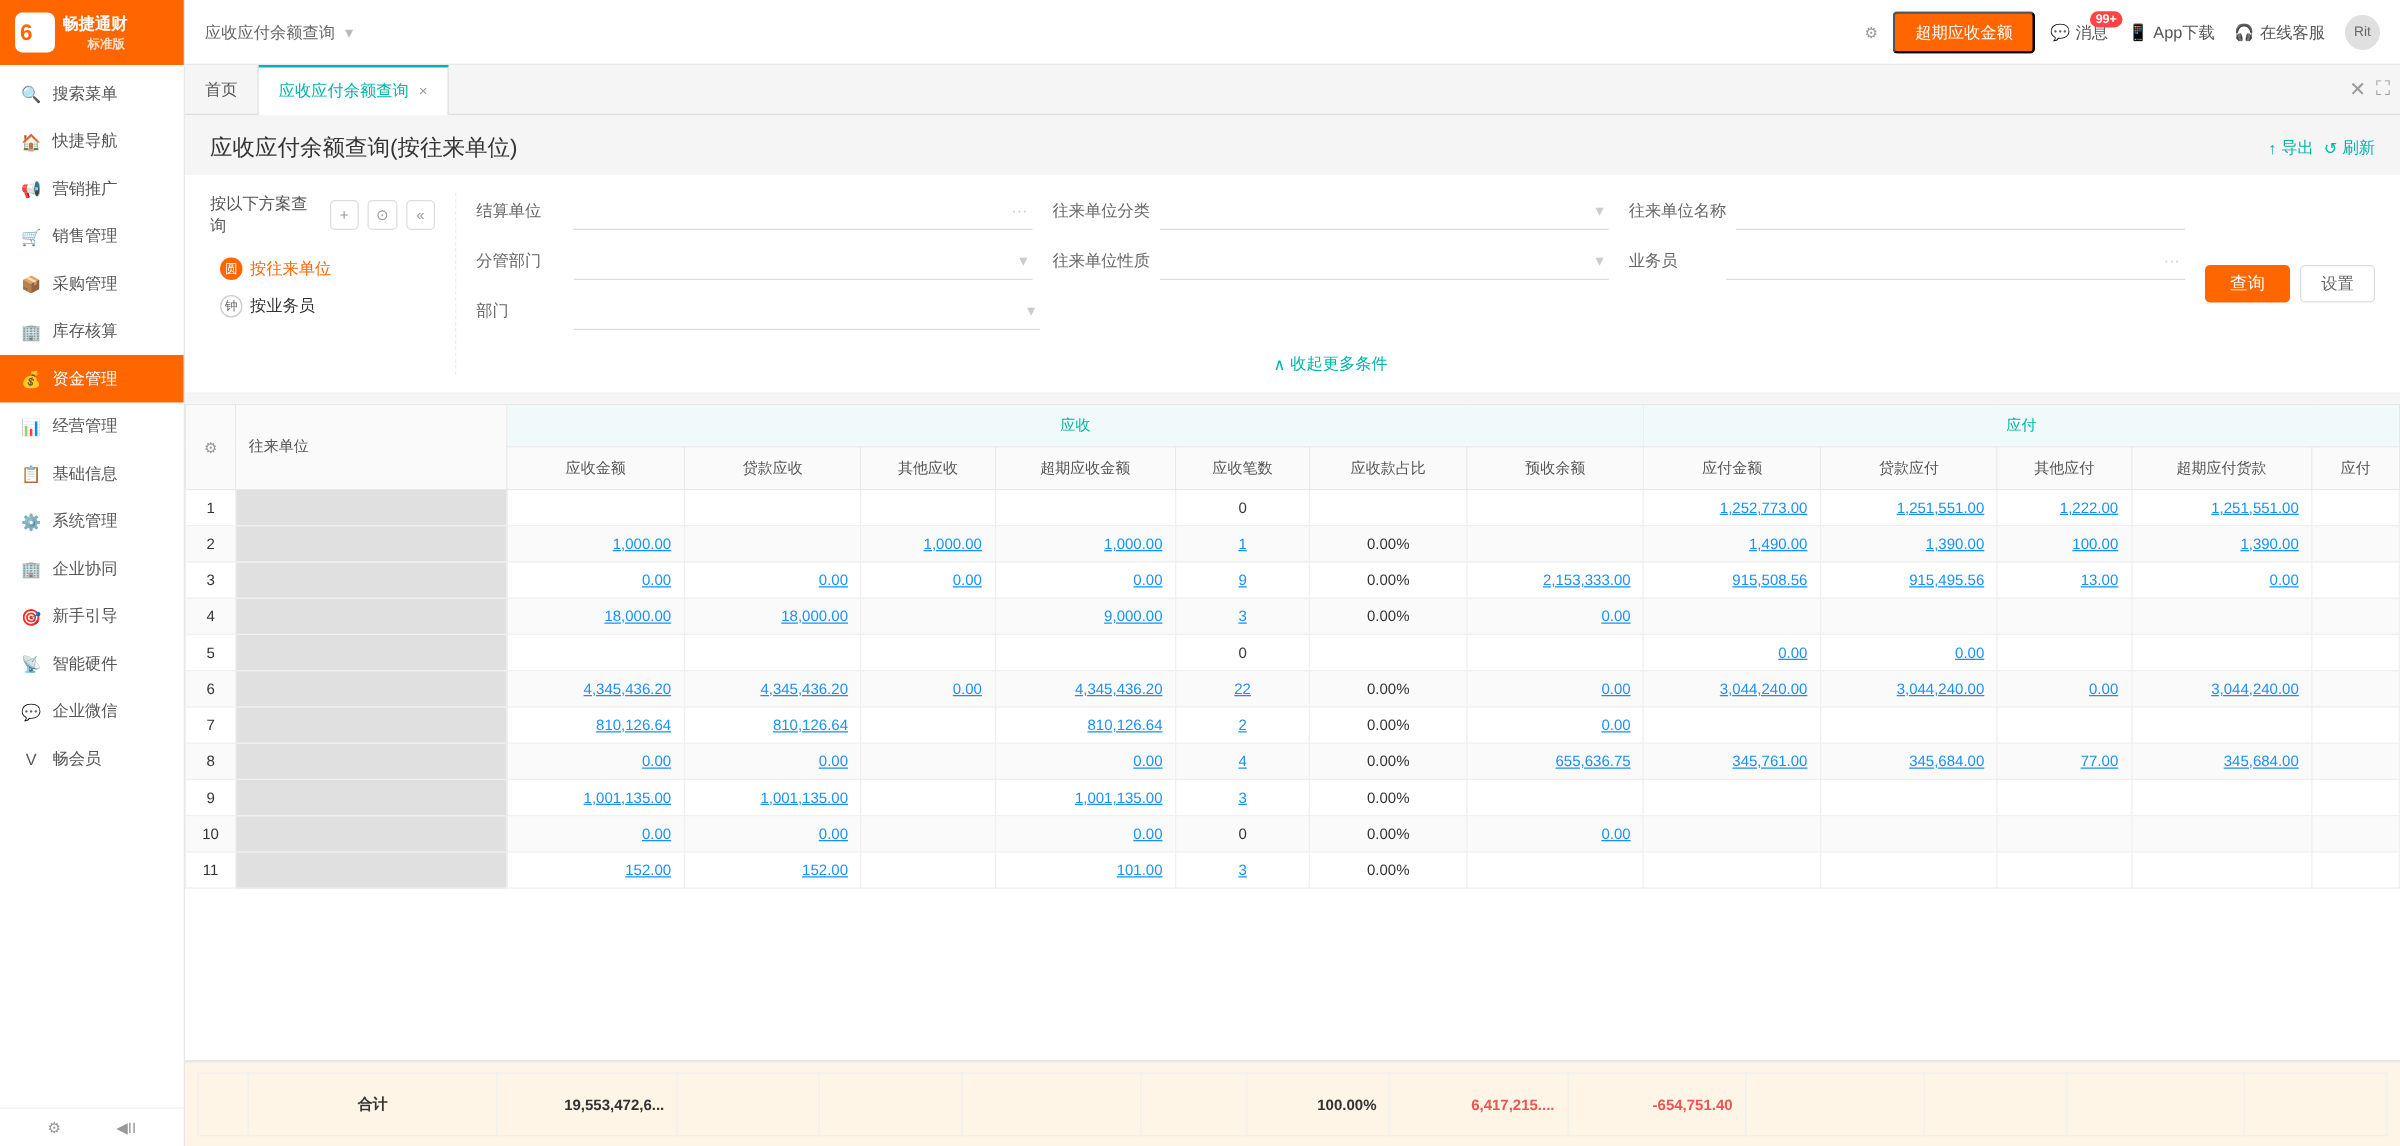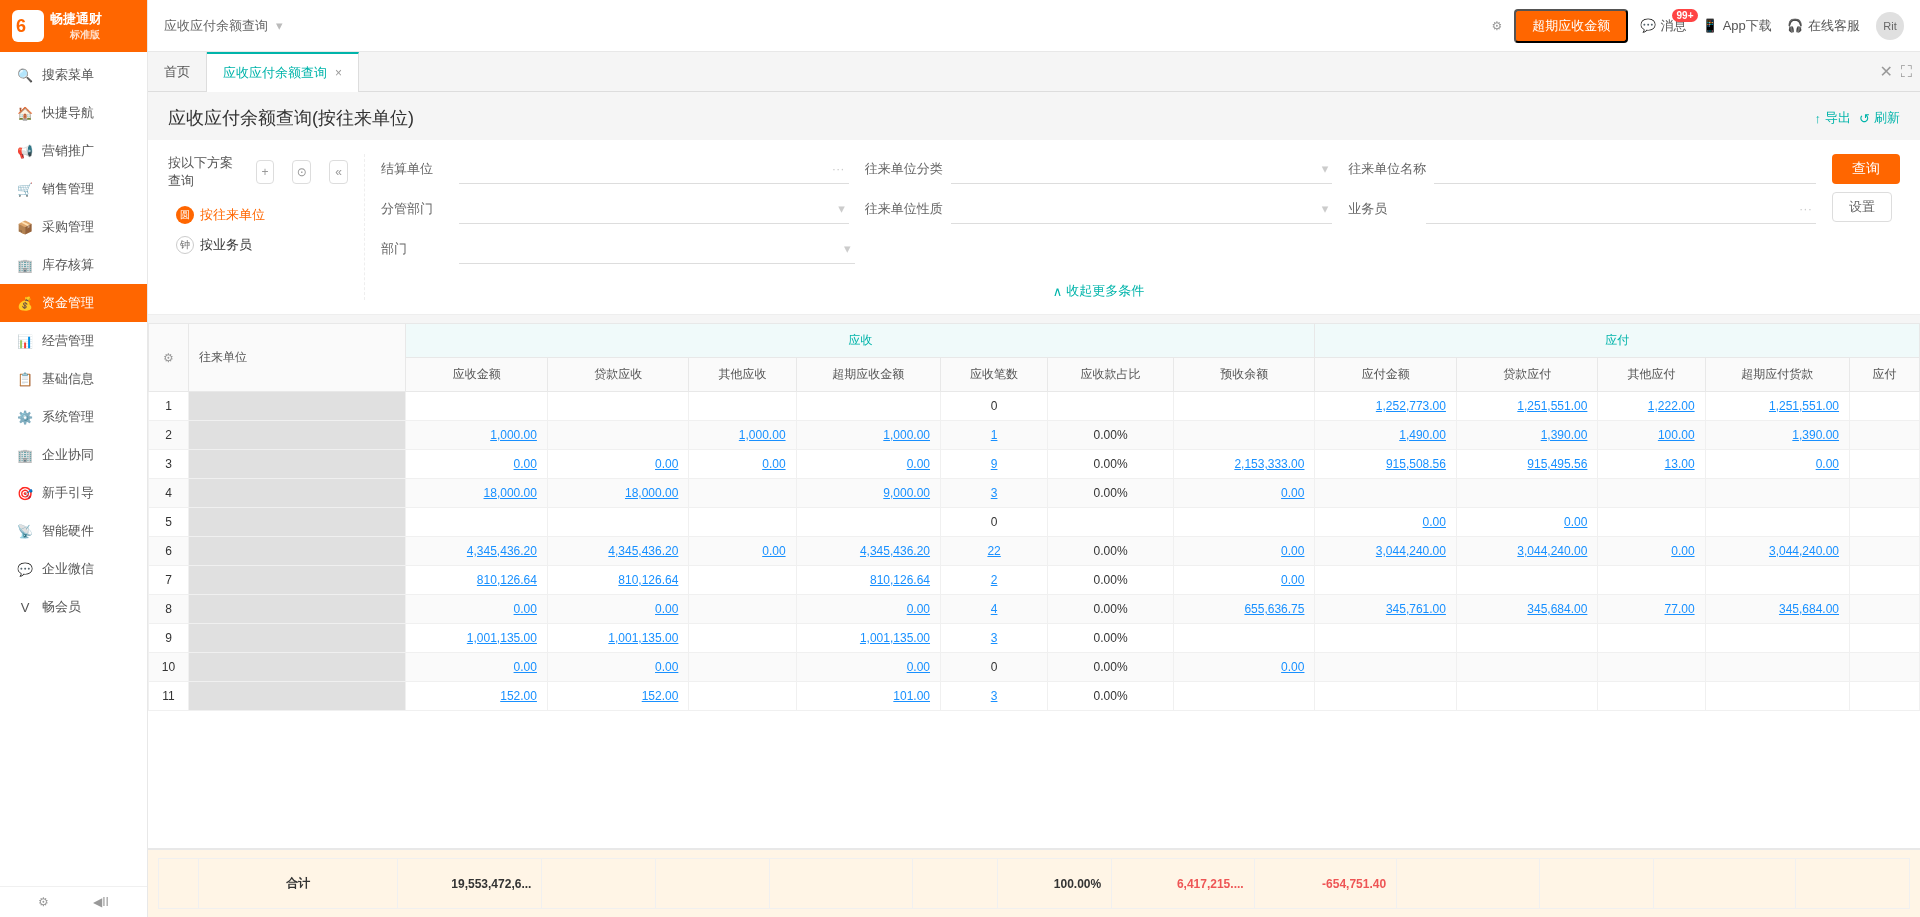--- a/index.html
+++ b/index.html
@@ -52,39 +52,39 @@
 
     
     .page-header { padding: 14px 20px 10px 20px; display: flex; align-items: center; justify-content: space-between; background: #f5f5f5; }
     .page-title { font-size: 18px; color: #333; font-weight: 500; }
     .page-header-actions { display: flex; gap: 8px; }
     .btn-export { display: flex; align-items: center; gap: 4px; color: #00b4aa; cursor: pointer; font-size: 13px; }
     .btn-refresh { display: flex; align-items: center; gap: 4px; color: #00b4aa; cursor: pointer; font-size: 13px; }
 
     
     .filter-panel { background: #fff; margin: 0 0 8px 0; padding: 14px 20px; border-bottom: 1px solid #eee; }
-    .filter-top { display: flex; align-items: center; gap: 18px; margin-bottom: 12px; justify-content: space-between; }
+    .filter-top { display: flex; align-items: center; gap: 7px; margin-bottom: 12px; justify-content: space-between; }
     .filter-label { color: #555; font-size: 13px; }
     .filter-icon-btn { width: 24px; height: 24px; border: 1px solid #ddd; border-radius: 4px; display: flex; align-items: center; justify-content: center; cursor: pointer; color: #999; font-size: 12px; }
     .filter-nav-group { display: flex; flex-direction: column; gap: 4px; margin-top: 8px; }
     .filter-nav-item { display: flex; align-items: center; gap: 6px; padding: 4px 8px; cursor: pointer; font-size: 13px; }
     .filter-nav-item.active { color: #ff6600; }
     .filter-nav-item .circle-icon { width: 18px; height: 18px; border-radius: 50%; background: #ff6600; display: flex; align-items: center; justify-content: center; color: #fff; font-size: 10px; }
     .filter-nav-item .circle-icon-gray { width: 18px; height: 18px; border-radius: 50%; border: 1px solid #ccc; display: flex; align-items: center; justify-content: center; color: #666; font-size: 10px; }
     .filter-row { display: flex; align-items: center; gap: 16px; }
     .filter-field { display: flex; align-items: center; gap: 8px; flex: 1; }
     .filter-field-label { color: #666; white-space: nowrap; font-size: 13px; min-width: 70px; }
     .filter-input { flex: 1; height: 30px; border: none; border-bottom: 1px solid #ddd; background: transparent; padding: 0 4px; font-size: 13px; color: #333; outline: none; display: flex; align-items: center; justify-content: space-between; }
     .filter-input-dots { color: #ccc; }
     .filter-chevron { color: #ccc; }
 
     .filter-bottom { margin-top: 8px; text-align: center; }
     .collapse-btn { color: #00b4aa; cursor: pointer; font-size: 13px; display: inline-flex; align-items: center; gap: 4px; }
     .filter-left { width: 180px; flex-shrink: 0; }
-    .filter-right-actions { display: flex; flex-direction: column; gap: 8px; align-items: flex-start; margin-left: 16px; }
+    .filter-right-actions { display: flex; gap: 8px; align-items: center; margin-left: 16px; }
     .btn-query { background: #ff6600; color: #fff; border: none; padding: 6px 20px; border-radius: 4px; cursor: pointer; font-size: 14px; }
     .btn-setting { background: #fff; color: #666; border: 1px solid #ddd; padding: 5px 16px; border-radius: 4px; cursor: pointer; font-size: 13px; }
 
     
     .table-container { flex: 1; overflow: hidden; background: #fff; margin: 0; display: flex; flex-direction: column; }
     .table-wrapper { flex: 1; overflow: auto; }
     table { width: 100%; border-collapse: collapse; font-size: 12px; }
     thead th { background: #fafafa; border: 1px solid #e8e8e8; padding: 8px 10px; text-align: center; color: #555; font-weight: 500; white-space: nowrap; position: sticky; top: 0; z-index: 2; }
     thead th.header-group { background: #f0fafa; color: #00b4aa; }
     tbody td { border: 1px solid #f0f0f0; padding: 7px 10px; text-align: right; color: #333; white-space: nowrap; }

